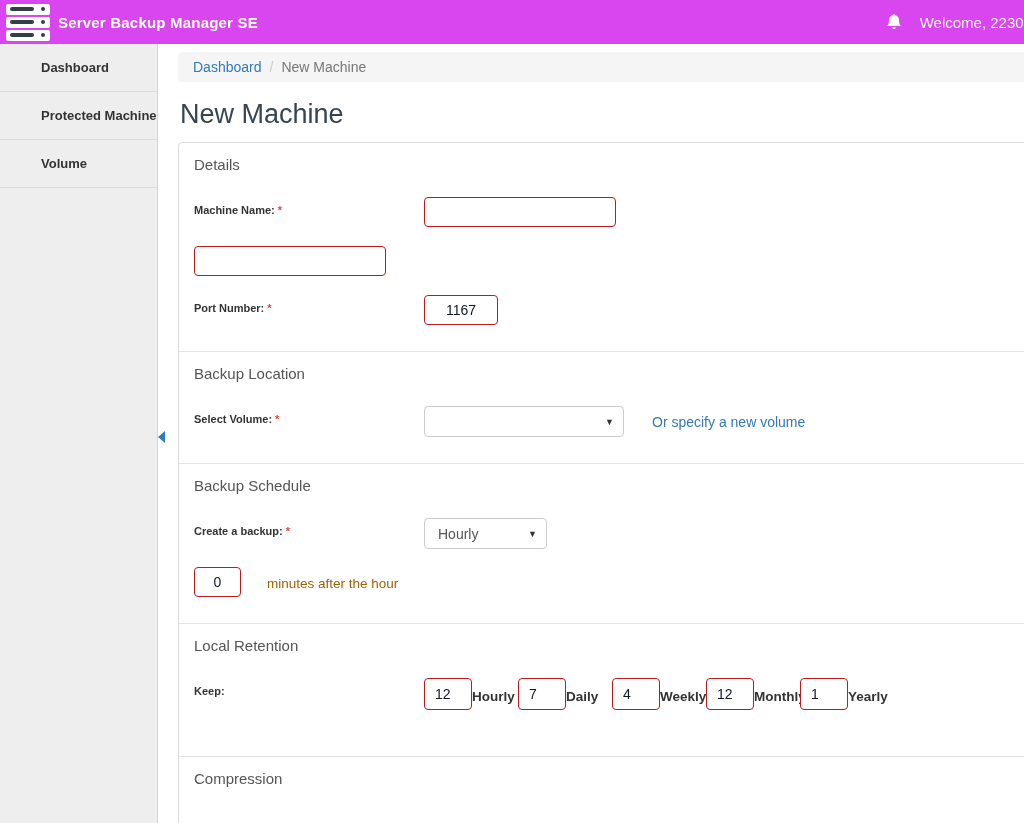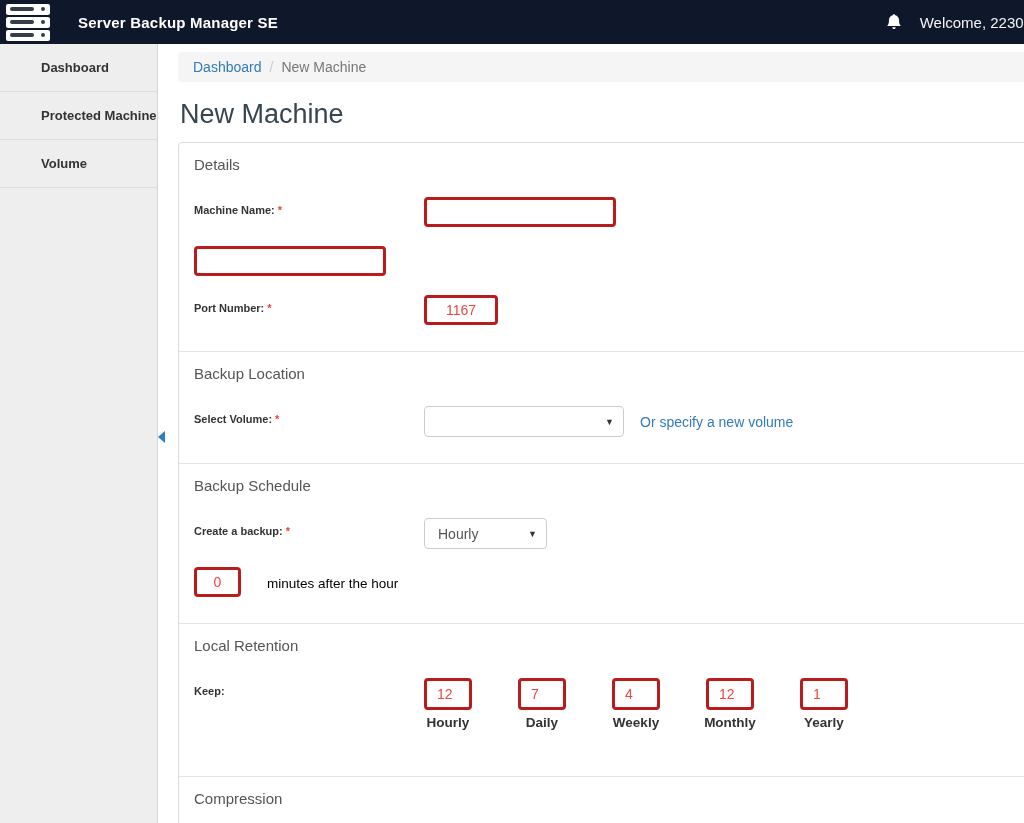--- a/index.html
+++ b/index.html
@@ -1,21 +1,21 @@
 <!DOCTYPE html>
 <html><head>
 <meta charset="utf-8">
 <style>
   * { margin:0; padding:0; box-sizing:border-box; }
   html,body { width:1024px; height:823px; overflow:hidden; background:#fff;
     font-family:"Liberation Sans", sans-serif; }
 
   
   .topbar { position:absolute; left:0; top:0; width:1024px; height:44px;
-    background:#0f172a; display:flex; align-items:center;gap:20px; }
+    background:#d946ef; display:flex; align-items:center; }
   .logo { width:46px; height:40px; margin-left:6px; margin-top:0;
     display:flex; flex-direction:column; justify-content:center; gap:2px; }
   .logo-row { width:44px; height:11px; background:#fff; border-radius:2px;
     position:relative; }
   .logo-row .bar { position:absolute; left:4px; top:3.5px; width:24px; height:4px;
     background:#333e48; border-radius:2px; }
   .logo-row .dot { position:absolute; right:5px; top:3.5px; width:4px; height:4px;
     background:#333e48; border-radius:50%; }
   .app-title { color:#ffffff; font-size:15px; font-weight:bold; margin-left:6px;
     letter-spacing:.2px; }
@@ -52,41 +52,41 @@
     background:#fff; }
   .section { padding:13px 15px 26px 15px; border-bottom:1px solid #e4e4e4; }
   .section:last-child { border-bottom:none; }
   .section-title { font-size:15px; color:#555; font-weight:400; margin-bottom:24px; }
 
   .frow { display:flex; align-items:flex-start; margin-bottom:19px; }
   .frow:last-child { margin-bottom:0; }
   .flabel { width:230px; font-size:11px; font-weight:bold; color:#333; padding-top:7px; }
   .req { color:#e8413c; margin-left:3px; }
 
-  input.txt { border:3px solid #b91c1c; border-radius:4px; height:30px; font-size:14px;
-    color:#ef4444; padding:0 10px; font-family:"Liberation Sans", sans-serif;
+  input.txt { border:1px solid #b91c1c; border-radius:4px; height:30px; font-size:14px;
+    color:#0f172a; padding:0 10px; font-family:"Liberation Sans", sans-serif;
     outline:none; background:#fff; }
   .w-lg { width:192px; }
   .w-sm { width:74px; text-align:center; }
   .w-xs { width:47px; text-align:center; }
 
   .fakeselect { border:1px solid #ccc; border-radius:4px; height:31px; background:#fff;
     display:flex; align-items:center; position:relative; cursor:pointer;
     font-size:14px; color:#555; padding-left:13px; }
   .sel-volume { width:200px; }
   .sel-freq { width:123px; }
   .sel-arrow { position:absolute; right:9px; top:50%; transform:translateY(-50%);
     font-size:9px; color:#333; }
 
   .inline-link { color:#337ab7; font-size:14px; text-decoration:none; cursor:pointer;
-    margin-left:16px; padding-top:8px; display:inline-block;text-align:right; }
-  .suffix-text { font-size:13.5px; color:#000000; margin-left:26px; padding-top:9px; }
+    margin-left:28px; padding-top:8px; display:inline-block;text-align:right; }
+  .suffix-text { font-size:13.5px; color:#a16207; margin-left:26px; padding-top:9px; }
 
   .keep-row { display:flex; align-items:flex-start; }
-  .keep-group { display:flex; flex-direction:column; align-items:center;
+  .keep-group { display:flex; flex-direction:row; align-items:center;
     width:48px; margin-right:46px; }
   .keep-group input { width:48px; height:32px; }
   .keep-label { font-size:13.5px; font-weight:bold; color:#333; margin-top:5px;
     white-space:nowrap; }
 
   .section-retention { padding-bottom:46px; }
   .section-compression { padding-bottom:40px; }
 </style>
 </head>
 <body>

